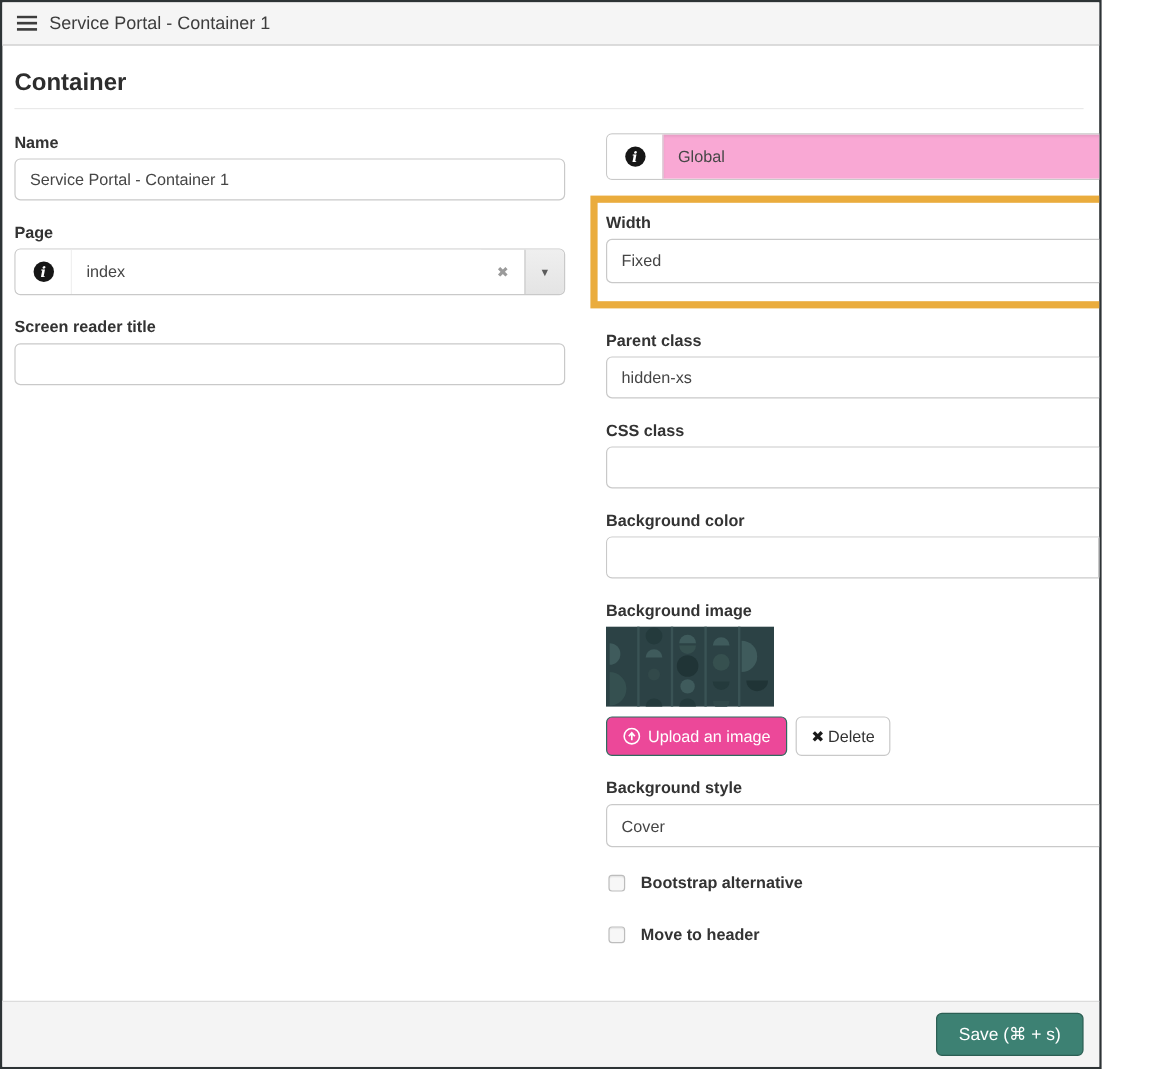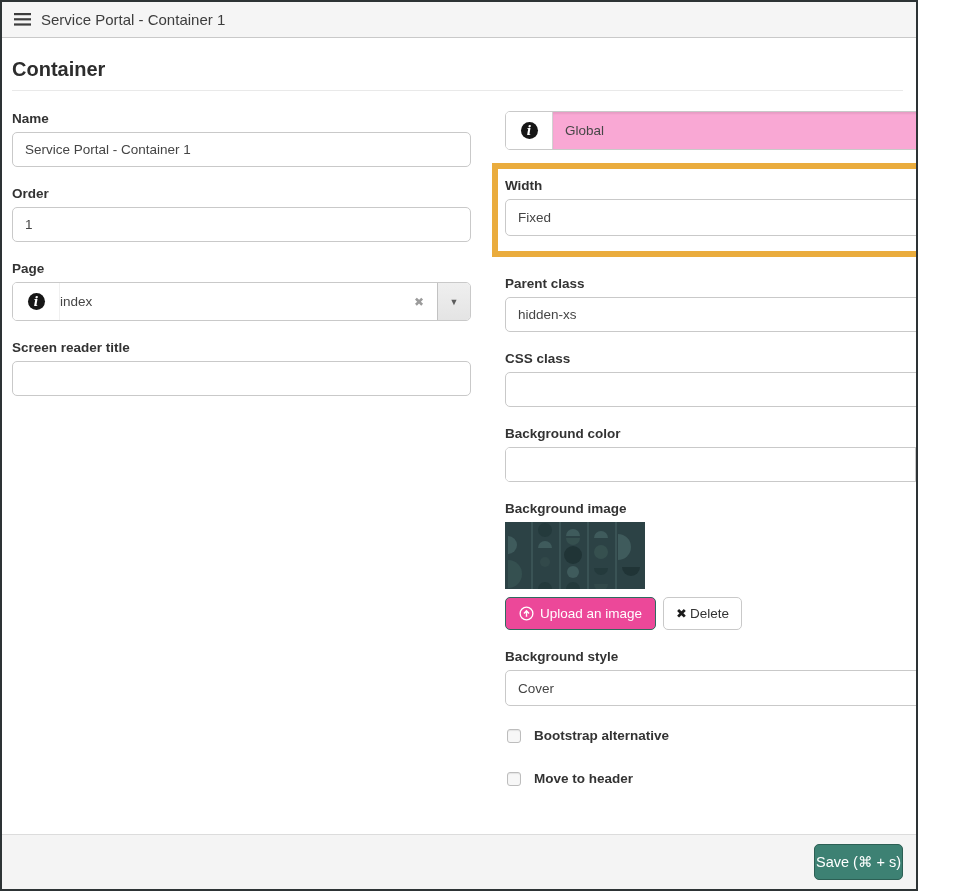--- a/index.html
+++ b/index.html
@@ -56,21 +56,21 @@
   .info-badge {
     width: 17px; height: 17px; border-radius: 50%;
     background: #161616; color: #fff;
     font-size: 12px; font-weight: bold; font-style: italic;
     font-family: "DejaVu Serif", serif;
     display: flex; align-items: center; justify-content: center;
     line-height: 1;
   }
   .ref-text {
     flex: 1; display: flex; align-items: center;
-    padding: 0 0; font-size: 13.5px; color: #454545;
+    padding: 0 12px; font-size: 13.5px; color: #454545;
     background: #fff; border-left: 1px solid #f0f0f0;
   }
   .ref-clear {
     width: 36px; flex: none; display: flex; align-items: center; justify-content: center;
     color: #9b9b9b; font-size: 12px; cursor: pointer;
   }
   .combo-btn {
     width: 33px; flex: none;
     background: linear-gradient(#efefef, #e4e4e4);
     border-left: 1px solid #c2c2c2;
@@ -142,21 +142,21 @@
 
   
   .footer {
     flex: none; height: 55px;
     background: #f4f4f4; border-top: 1px solid #dcdcdc;
     display: flex; align-items: center; justify-content: flex-end;
     padding: 0 13px;
   }
   .btn-save {
     background: #3d8173; border: 1px solid #2c5f54; color: #fff;
-    border-radius: 5px; height: 36px; padding: 0 1px;
+    border-radius: 5px; height: 36px; padding: 0 18px;
     font-size: 14.5px; cursor: pointer; font-family: "Liberation Sans", sans-serif;
   }
 </style>
 </head>
 <body>
 
 <div class="window">
 
   <div class="titlebar">
     <svg width="17" height="13" viewBox="0 0 17 13">
@@ -173,24 +173,20 @@
 
     <div class="cols">
 
       <div class="col-left">
 
         <div class="group">
           <label class="field-label">Name</label>
           <input class="text-input" type="text" value="Service Portal - Container 1" style="">
         </div>
 
-        <div class="group">
-          <label class="field-label">Order</label>
-          <input class="text-input" type="text" value="1" style="">
-        </div>
 
         <div class="group">
           <label class="field-label">Page</label>
           <div class="ref-field">
             <span class="ref-info">
               <span class="info-badge">i</span>
             </span>
             <span class="ref-text">index</span>
             <span class="ref-clear">✖</span>
             <span class="combo-btn">

